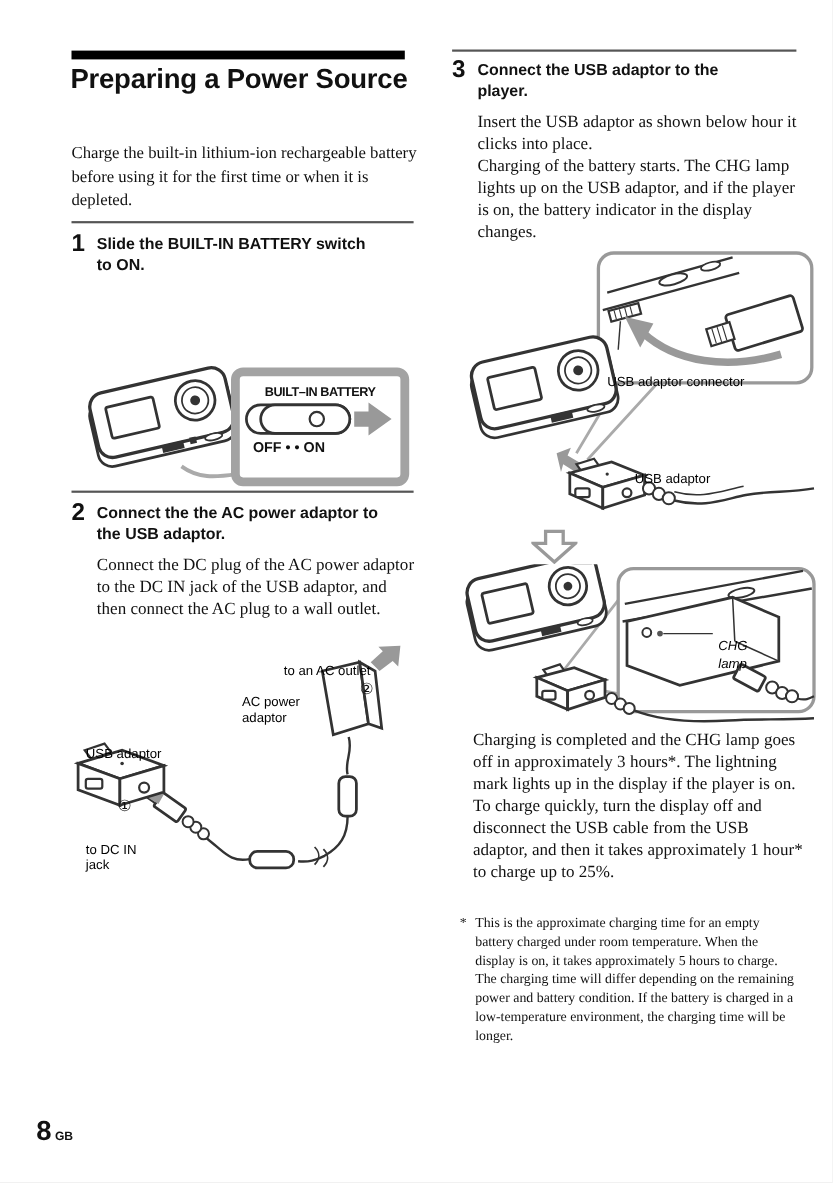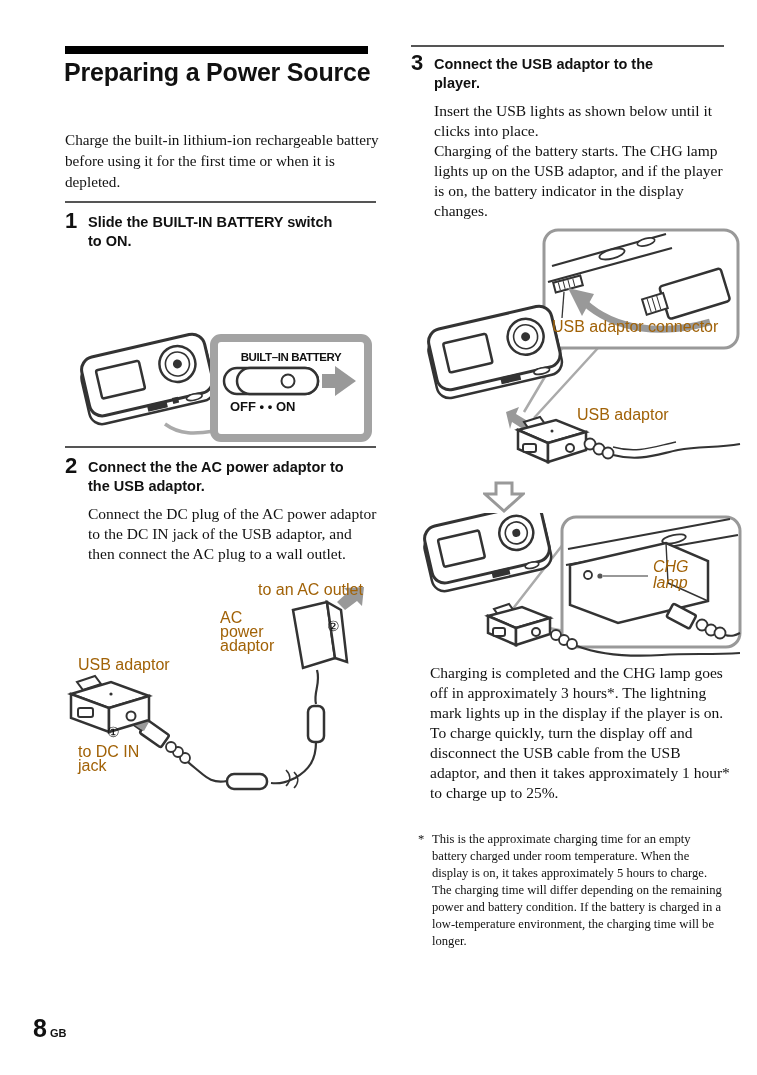--- a/index.html
+++ b/index.html
@@ -8,21 +8,21 @@
   .abs{position:absolute;}
   .serif{font-family:"Liberation Serif",serif;}
   .title-bar{left:65px;top:46px;width:303px;height:8px;background:#000;}
   .title{left:64px;top:58px;width:320px;font-size:25px;font-weight:bold;line-height:28px;letter-spacing:-0.2px;margin:0;}
   .intro{left:65px;top:129px;width:322px;font-size:15.2px;line-height:21px;margin:0;}
   .rule{height:1.5px;background:#555;}
   .step{display:flex;}
   .step-num{font-size:22px;font-weight:bold;width:23px;flex:0 0 23px;line-height:20px;}
   .step-head{font-size:14.5px;font-weight:bold;line-height:18.5px;margin:2px 0 0 0;width:258px;}
   .step-body{font-size:15.5px;line-height:20px;margin:9px 0 0 0;}
-  .figlabel{font-size:16px;line-height:14px;color:#a16207;position:absolute;}
+  .figlabel{font-size:12px;line-height:14px;color:#000000;position:absolute;margin-top:20px;}
   .marker{font-size:14px;position:absolute;}
   .pre{white-space:pre-line;}
   .right-para{font-size:15.5px;line-height:20px;margin:0;}
   .footnote{display:flex;font-size:12.6px;line-height:17px;}
   .footnote .mark{flex:0 0 14px;}
   .pagenum{left:33px;top:1014px;font-weight:bold;}
   .pagenum .n{font-size:25px;}
   .pagenum .r{font-size:11px;margin-left:3px;}
   svg{display:block;}
 </style>
@@ -129,21 +129,21 @@
   <div class="abs pagenum">
     <span class="n">8</span><span class="r">GB</span>
   </div>
 
   <div class="abs rule" style="left:411px;top:45px;width:313px;"></div>
 
   <div class="abs step" style="left:411px;top:53px;width:315px;">
     <div class="step-num">3</div>
     <div>
       <h2 class="step-head">Connect the USB adaptor to the player.</h2>
-      <p class="step-body serif" style="width:300px;">Insert the USB lights as shown below until it clicks into place.</p>
+      <p class="step-body serif" style="width:300px;">Insert the USB adaptor as shown below hour it clicks into place.</p>
       <p class="step-body serif" style="width:300px;margin-top:0;">Charging of the battery starts. The CHG lamp lights up on the USB adaptor, and if the player is on, the battery indicator in the display changes.</p>
     </div>
   </div>
 
   <div class="abs" style="left:410px;top:228px;width:335px;height:250px;">
     <svg class="abs" style="left:0;top:0;" width="335" height="250" viewBox="0 0 335 250">
 
       <path d="M152,120 L114,184 M188,120 L124,190" stroke="#aaa" stroke-width="2.5" fill="none"></path>
 
       <rect x="134" y="2" width="194" height="118" rx="14" fill="#fff" stroke="#999" stroke-width="3"></rect>

